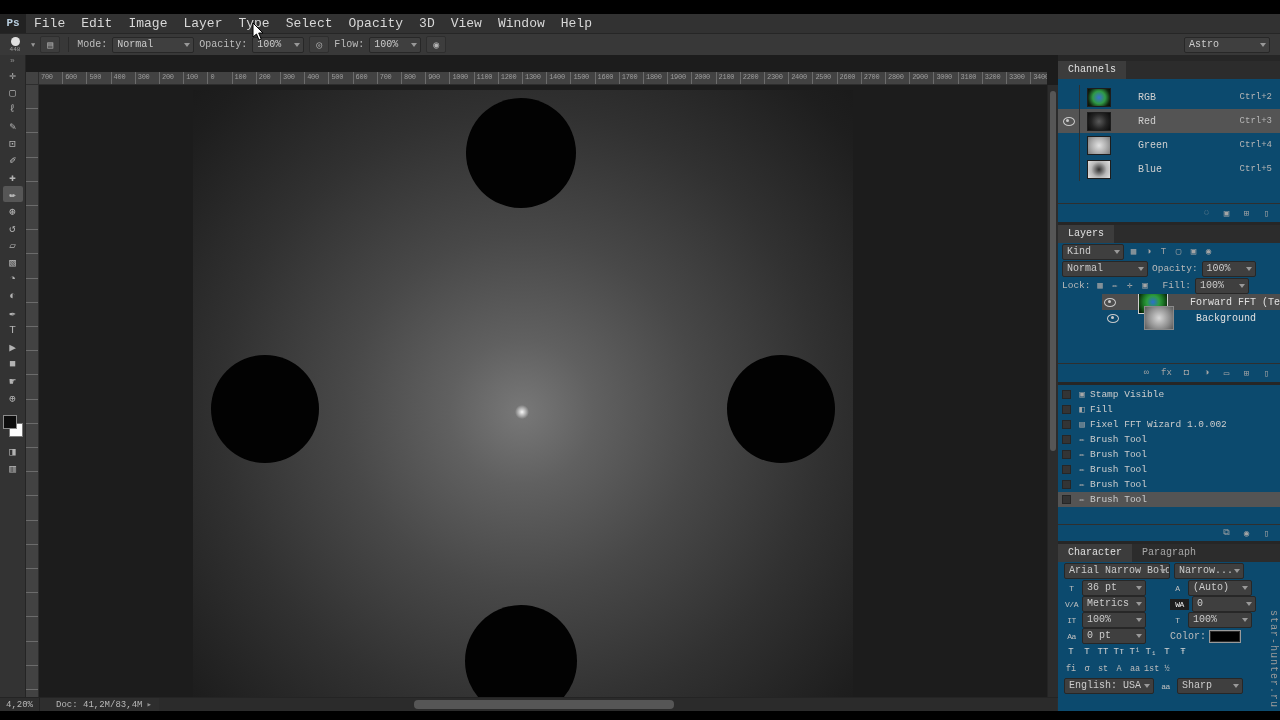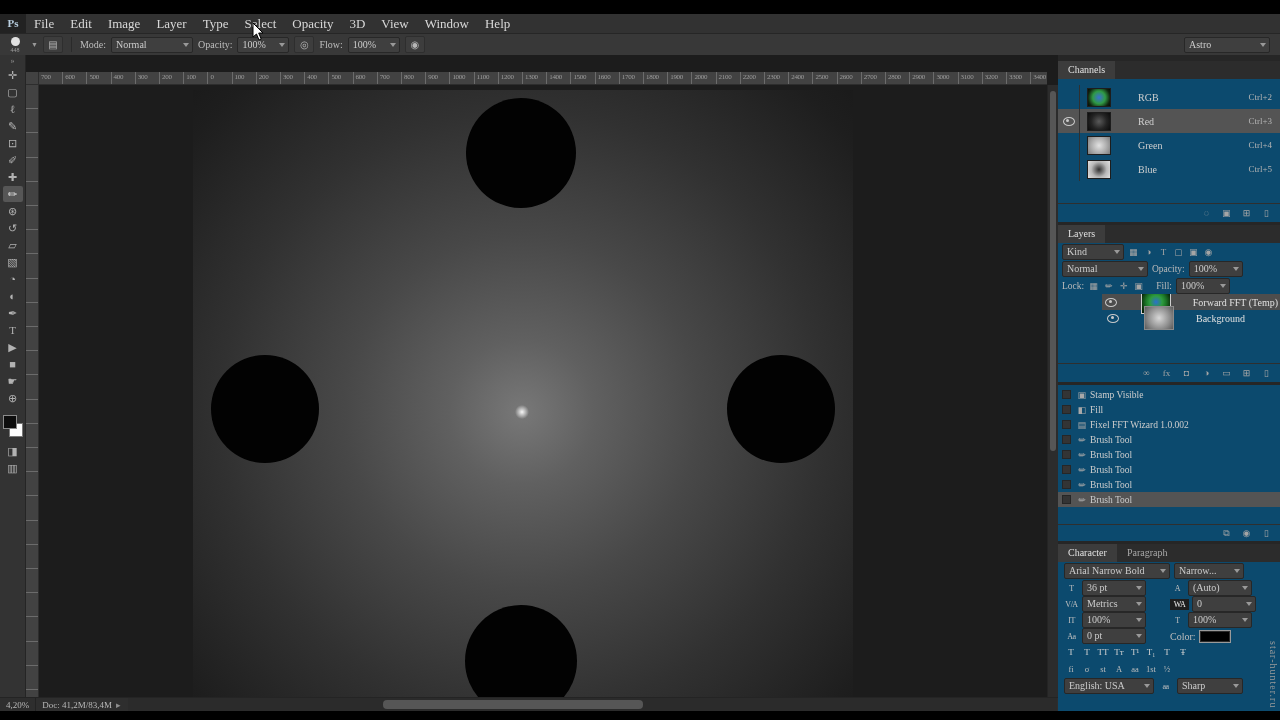--- a/index.html
+++ b/index.html
@@ -1,17 +1,17 @@
 <!DOCTYPE html>
 <html><head>
 <meta charset="utf-8">
 <style>
   html,body{margin:0;padding:0;background:#000;}
   .screen{position:relative;width:1280px;height:720px;background:#000;overflow:hidden;
-          font-family:Liberation Serif, serif;color:#ccc;user-select:none;}
+          font-family:Liberation Mono, monospace;color:#ccc;user-select:none;}
   
   .menubar{position:absolute;top:14px;left:0;width:100%;height:19px;background:#323232;
            display:flex;align-items:center;border-bottom:1px solid #262626;}
   .ps-logo{width:26px;height:19px;background:#222;color:#b9cfe0;font-size:11px;font-weight:bold;
            text-align:center;line-height:19px;}
   .menu-item{font-size:13px;color:#d8d8d8;padding:0 8px;line-height:19px;cursor:default;}
   
   .optionsbar{position:absolute;top:34px;left:0;width:100%;height:21px;background:#383838;
               display:flex;align-items:center;gap:5px;font-size:10px;color:#bdbdbd;padding-left:4px;box-sizing:border-box;}
   .brush-preview{display:flex;flex-direction:column;align-items:center;width:22px;line-height:1;}
@@ -61,21 +61,21 @@
   .c-top{left:273px;top:8px;width:110px;height:110px;}
   .c-left{left:18px;top:265px;width:108px;height:108px;}
   .c-right{left:534px;top:265px;width:108px;height:108px;}
   .c-bottom{left:272px;top:515px;width:112px;height:112px;}
   .vscroll{position:absolute;top:30px;right:0;width:11px;bottom:0;background:#2c2c2c;border-left:1px solid #242424;box-sizing:border-box;}
   .vthumb{position:absolute;left:2px;right:2px;top:6px;height:360px;background:#565656;border-radius:4px;}
   
   .bottombar{position:absolute;left:0;right:222px;bottom:9px;height:14px;background:#2e2e2e;
              display:flex;align-items:center;font-size:9px;color:#b8b8b8;border-top:1px solid #242424;box-sizing:border-box;}
   .zoom-box{padding:0 6px;border-right:1px solid #232323;height:100%;display:flex;align-items:center;}
-  .doc-info{padding:0 6px;display:flex;gap:4px;align-items:center;white-space:nowrap;}
+  .doc-info{padding:0 6px;display:flex;gap:4px;align-items:center;white-space:nowrap;margin-left:10px;}
   .hscroll{flex:1;height:100%;background:#2b2b2b;position:relative;margin:0 1px;}
   .hthumb{position:absolute;top:2px;height:9px;left:255px;width:260px;background:#565656;border-radius:4px;}
   
   .panels{position:absolute;right:0;top:55px;width:222px;bottom:9px;background:#262626;font-size:10px;overflow:hidden;}
   .panel{position:absolute;left:0;right:0;background:#0c4a6e;display:flex;flex-direction:column;}
   .p-channels{top:6px;height:161px;}
   .p-layers{top:170px;height:157px;}
   .p-history{top:330px;height:156px;}
   .p-char{top:489px;bottom:0;}
   .panel-tabbar{height:18px;background:#2c2c2c;display:flex;flex-shrink:0;}

